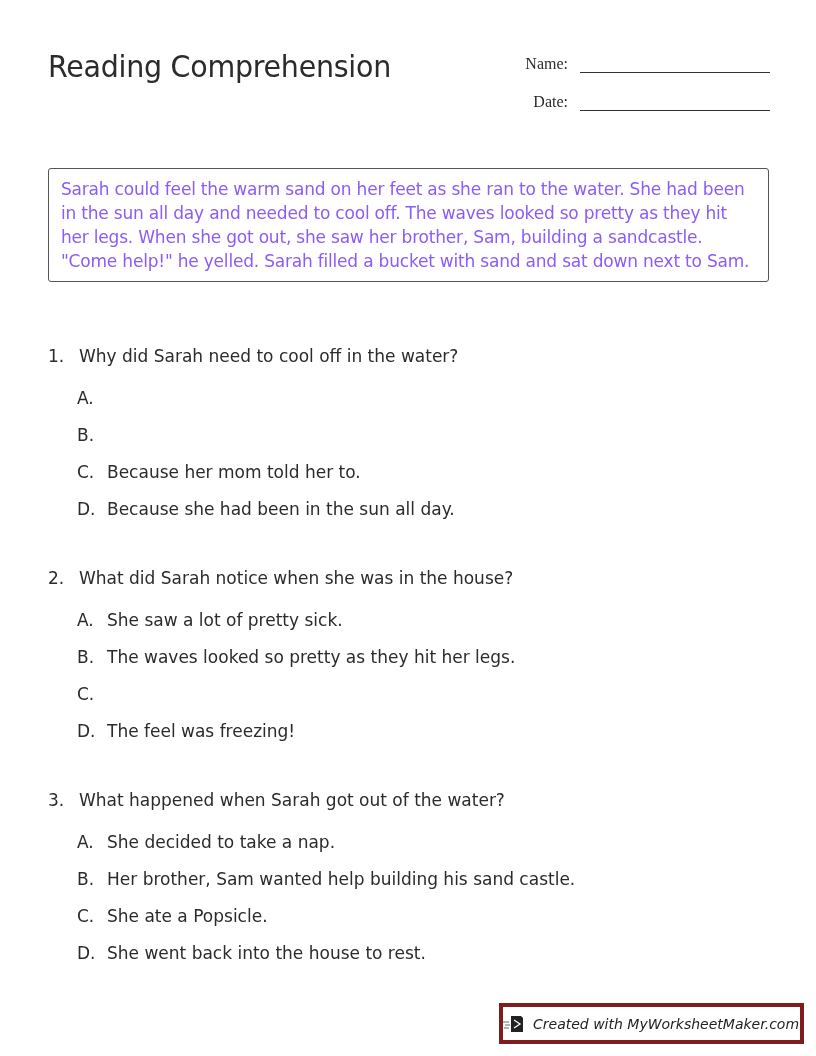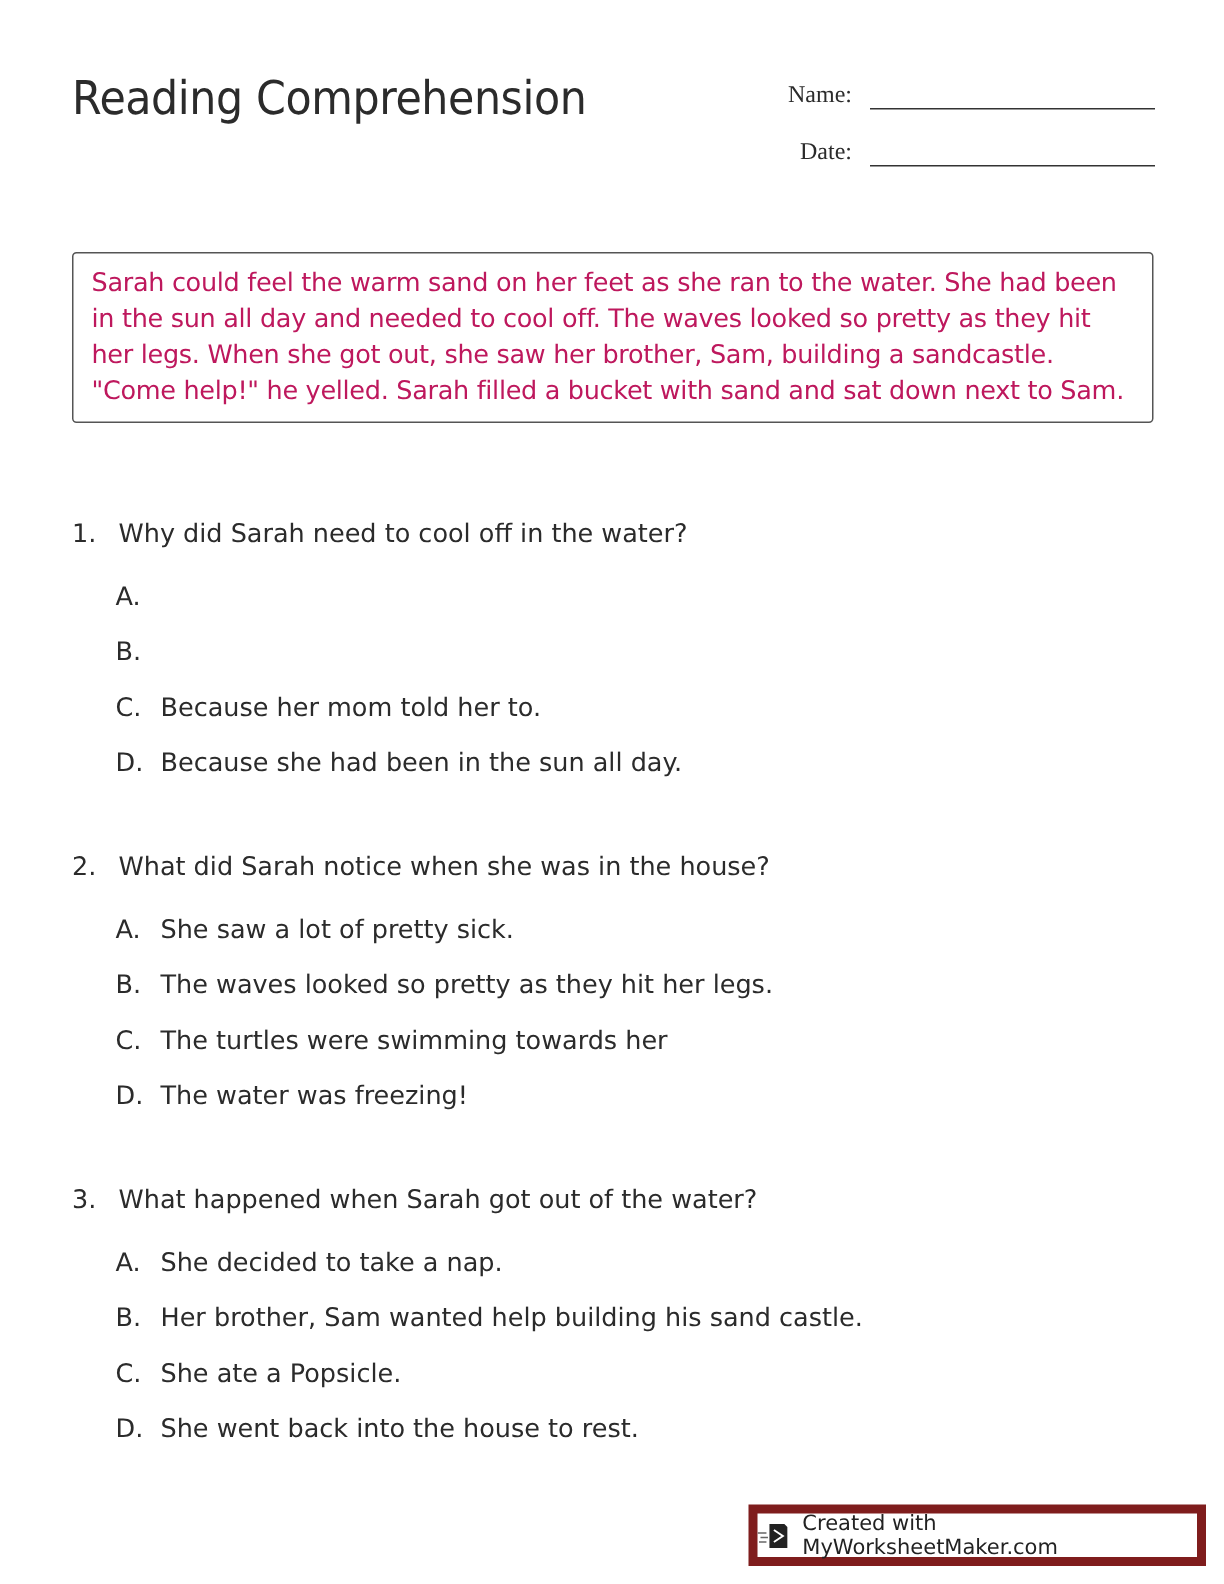--- a/index.html
+++ b/index.html
@@ -15,33 +15,33 @@
   .field-row {
     position: absolute; display: flex; align-items: flex-end;
     font-family: "Liberation Serif", serif; font-size: 16px; color: #2b2b2b;
   }
   .field-row .label { text-align: right; width: 60px; margin-right: 12px; }
   .field-row .line { width: 190px; border-bottom: 1px solid #333; height: 18px; }
   .passage {
     position: absolute; left: 48px; top: 168px; width: 696px;
     border: 1px solid #555; border-radius: 3px;
     padding: 8px 11px 8px 12px;
-    font-size: 17px; line-height: 24px; color: #be185d;
+    font-size: 17px; line-height: 24px; color: #8b5cf6;
     letter-spacing: -0.2px;
   }
   .question { position: absolute; left: 48px; font-size: 17px; }
   .q-stem { display: flex; }
   .q-num { width: 31px; }
   .options { margin-top: 22px; margin-left: 29px; }
   .option { display: flex; height: 37px; }
   .opt-letter { width: 30px; }
   .footer {
     position: absolute; left: 499px; top: 1003px; width: 305px; height: 41px;
-    border: 6px solid #7f1d1d; display: flex; align-items: center; box-sizing: border-box;
-    font-size: 14px; color: #222;
+    border: 4px solid #7f1d1d; display: flex; align-items: center; box-sizing: border-box;
+    font-size: 14px; color: #222; font-style: italic;
   }
   .footer .logo { width: 24px; height: 20px; margin-right: 6px; }
 </style>
 </head>
 <body>
 
 <div class="title">Reading Comprehension</div>
 
 <div class="field-row" style="left:508px; top:54px;">
   <span class="label">Name:</span>
@@ -86,25 +86,24 @@
     <div class="option">
         <span class="opt-letter">A.</span>
         <span>She saw a lot of pretty sick.</span>
       </div>
     <div class="option">
         <span class="opt-letter">B.</span>
         <span>The waves looked so pretty as they hit her legs.</span>
       </div>
     <div class="option">
         <span class="opt-letter">C.</span>
-        <span>The turtles were swimming towards her</span>
       </div>
     <div class="option">
         <span class="opt-letter">D.</span>
-        <span>The water was freezing!</span>
+        <span>The feel was freezing!</span>
       </div>
   </div>
 </div>
 
 <div class="question" style="top:790px;">
   <div class="q-stem">
     <span class="q-num">3.</span>
     <span>What happened when Sarah got out of the water?</span>
   </div>
   <div class="options">

